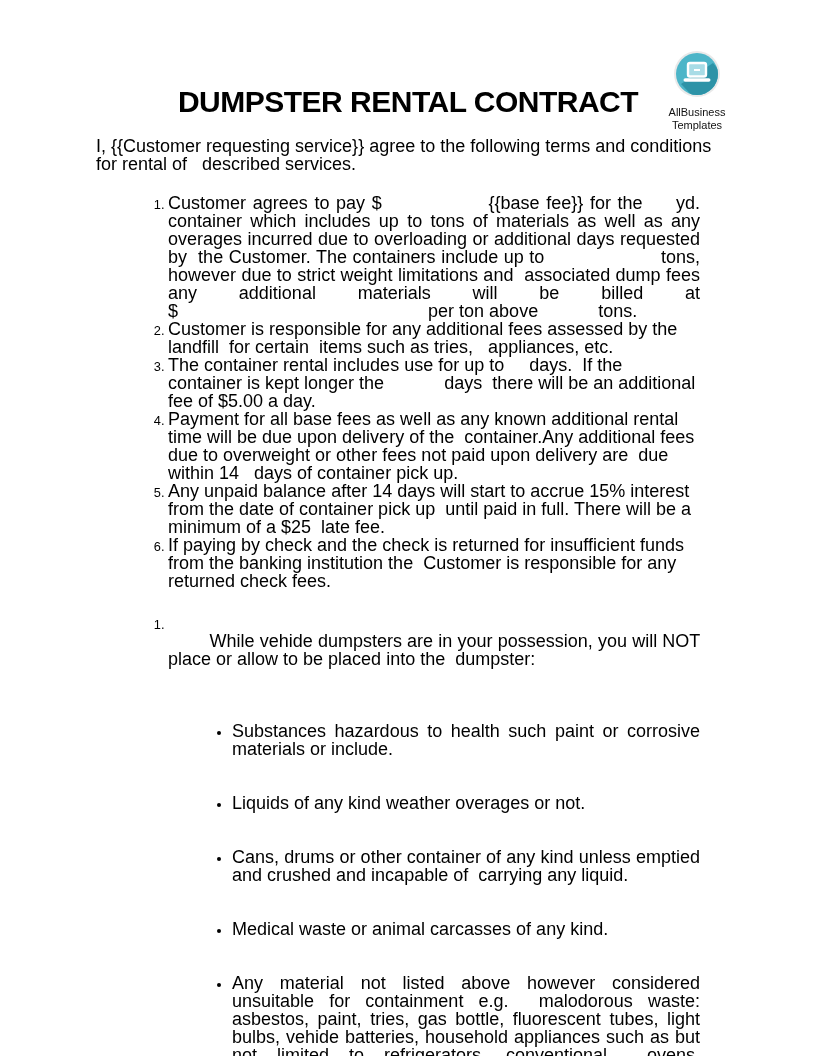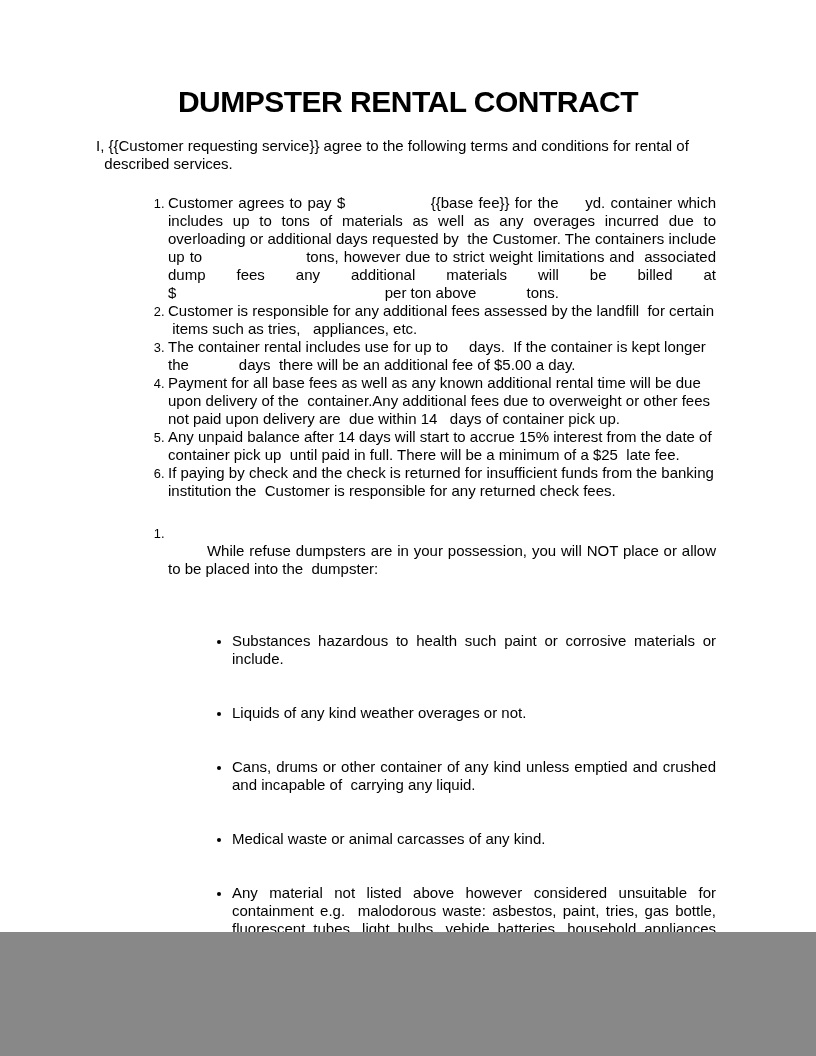--- a/index.html
+++ b/index.html
@@ -1,18 +1,18 @@
 <!DOCTYPE html>
 <html><head>
 <meta charset="utf-8">
 <style>
   html,body{margin:0;padding:0;background:#888;}
   .page{
     position:relative;
-    width:816px;height:932px;
+    width:816px;height:1056px;
     margin:0 auto;
     background:#ffffff;
     font-family:"Liberation Sans",sans-serif;
     color:#000;
     overflow:hidden;
   }
   header.doc-header{position:relative;padding-top:84px;}
   h1.doc-title{
     margin:0;text-align:center;
     font-size:30px;line-height:36px;font-weight:bold;
@@ -22,26 +22,26 @@
     position:absolute;top:50px;right:84px;width:70px;text-align:center;
   }
   .logo svg{display:block;margin:0 auto;}
   .logo-text{font-size:11px;line-height:11.5px;color:#111;margin-top:1px;}
   .content{padding:0 100px 0 96px;}
   h2.sec-heading{
     font-size:13.2px;line-height:18px;font-weight:bold;margin:32px 0 0 0;
   }
   h2.sec-heading.tight{margin-top:16px;}
   .para,li{
-    font-size:15px;line-height:18px;
+    font-size:18px;line-height:18px;
     white-space:pre-wrap;
   }
   .para{margin:17px 0 0 0;}
   ol.main-list{
-    margin:21px 0 0 0;padding:0 0 0 72px;
+    margin:21px 16px 0 0;padding:0 0 0 72px;
     list-style:decimal outside;
   }
   ol.main-list.du{margin-top:24px;}
   ul.bullet-list{
     margin:0;padding:0 0 0 64px;
     list-style:disc outside;
   }
   li::marker{font-size:12.8px;}
   .just{text-align:justify;}
   .b{font-weight:normal;}
@@ -51,38 +51,55 @@
   }
 </style>
 </head>
 <body>
 
 <div class="page">
 
   <header class="doc-header">
     <h1 class="doc-title">DUMPSTER RENTAL CONTRACT</h1>
 
+    <div class="logo">
+      <svg width="58" height="56" viewBox="0 0 58 56">
+        <circle cx="29" cy="24" r="23" fill="#e9e9e9"></circle>
+        <clipPath id="logoClip">
+            <circle cx="29" cy="24" r="21"></circle>
+          </clipPath>
+        <circle cx="29" cy="24" r="21" fill="#4cb5c8"></circle>
+        <g clip-path="url(#logoClip)">
+          <path d="M13 34 L45 13 L62 34 L34 56 Z" fill="#2d93a7"></path>
+        </g>
+        <rect x="20" y="13" width="18" height="13.5" rx="2" stroke="#ffffff" stroke-width="2.4" fill="#a8dce6"></rect>
+        <line x1="26" y1="20" x2="32" y2="20" stroke="#ffffff" stroke-width="2"></line>
+        <rect x="15.5" y="28.2" width="27" height="3.6" rx="1.8" fill="#ffffff"></rect>
+      </svg>
+      <div class="logo-text">AllBusiness</div>
+      <div class="logo-text">Templates</div>
+    </div>
   </header>
 
   <div class="content">
 
     <p class="para"><span>I, {{Customer requesting service}} agree to the following terms and conditions for rental of &nbsp;&nbsp;described services.</span></p>
 
     <ol class="main-list">
       <li class="just"><span>Customer agrees to pay $&nbsp;&nbsp;&nbsp;&nbsp;&nbsp;&nbsp;&nbsp;&nbsp;&nbsp;&nbsp;&nbsp;&nbsp;&nbsp;&nbsp;&nbsp; {{base fee}} for the &nbsp;&nbsp;&nbsp;&nbsp;yd. container which includes up to tons of materials as well as any overages incurred due to overloading or additional days requested by &nbsp;the Customer. The containers include up to &nbsp;&nbsp;&nbsp;&nbsp;&nbsp;&nbsp;&nbsp;&nbsp;&nbsp;&nbsp;&nbsp;&nbsp;&nbsp;&nbsp;&nbsp;&nbsp;&nbsp;&nbsp;&nbsp; tons, however due to strict weight limitations and &nbsp;associated dump fees any additional materials will be billed at $&nbsp;&nbsp;&nbsp;&nbsp;&nbsp;&nbsp;&nbsp;&nbsp;&nbsp;&nbsp;&nbsp;&nbsp;&nbsp;&nbsp;&nbsp;&nbsp;&nbsp;&nbsp;&nbsp;&nbsp;&nbsp;&nbsp;&nbsp;&nbsp;&nbsp;&nbsp;&nbsp;&nbsp;&nbsp;&nbsp;&nbsp;&nbsp;&nbsp;&nbsp;&nbsp;&nbsp;&nbsp;&nbsp;&nbsp;&nbsp;&nbsp;&nbsp;&nbsp;&nbsp;&nbsp;&nbsp;&nbsp;&nbsp;&nbsp;&nbsp;per ton above &nbsp;&nbsp;&nbsp;&nbsp;&nbsp;&nbsp;&nbsp;&nbsp;&nbsp;&nbsp;&nbsp;tons.</span></li>
       <li><span>Customer is responsible for any additional fees assessed by the landfill &nbsp;for certain &nbsp;items such as tries, &nbsp;&nbsp;appliances, etc.</span></li>
       <li><span>The container rental includes use for up to &nbsp;&nbsp;&nbsp;&nbsp;days. &nbsp;If the container is kept longer the &nbsp;&nbsp;&nbsp;&nbsp;&nbsp;&nbsp;&nbsp;&nbsp;&nbsp;&nbsp;&nbsp;days &nbsp;there will be an additional fee of $5.00 a day.</span></li>
       <li><span>Payment for all base fees as well as any known additional rental time will be due upon delivery of the &nbsp;container.Any additional fees due to overweight or other fees not paid upon delivery are &nbsp;due within 14 &nbsp;&nbsp;days of container pick up.</span></li>
       <li><span>Any unpaid balance after 14 days will start to accrue 15% interest from the date of container pick up &nbsp;until paid in full. There will be </span><span class="b">a minimum of a $25 &nbsp;late fee.</span></li>
       <li><span>If paying by check and the check is returned for insufficient funds from the banking institution the &nbsp;Customer is responsible for any returned check fees.</span></li>
     </ol>
 
     <ol class="main-list du">
       <li class="just">
-        <span><span>While refuse dumpsters are in your possession, you will </span><span class="b">NOT</span><span> place or allow to be placed into the &nbsp;dumpster:</span></span>
+        <span><span>While vehide dumpsters are in your possession, you will </span><span class="b">NOT</span><span> place or allow to be placed into the &nbsp;dumpster:</span></span>
         <ul class="bullet-list">
           <li><span>Substances hazardous to health such </span><span class="b">paint or corrosive materials</span><span> or include.</span></li>
           <li><span class="b">Liquids of any kind</span><span> weather overages or not.</span></li>
           <li class="just"><span>Cans, drums or other container of any kind unless emptied and crushed and incapable of &nbsp;carrying any liquid.</span></li>
           <li><span class="b">Medical waste or animal carcasses of any kind.</span></li>
           <li class="just"><span>Any material not listed above however considered unsuitable for containment e.g. &nbsp;malodorous waste: asbestos, paint, tries, gas bottle, fluorescent tubes, light bulbs, vehide batteries, household appliances such as but not limited to refrigerators, conventional &nbsp;ovens, microwave ovens, washer, dryer,</span></li>
           
         </ul>
       </li>
 

